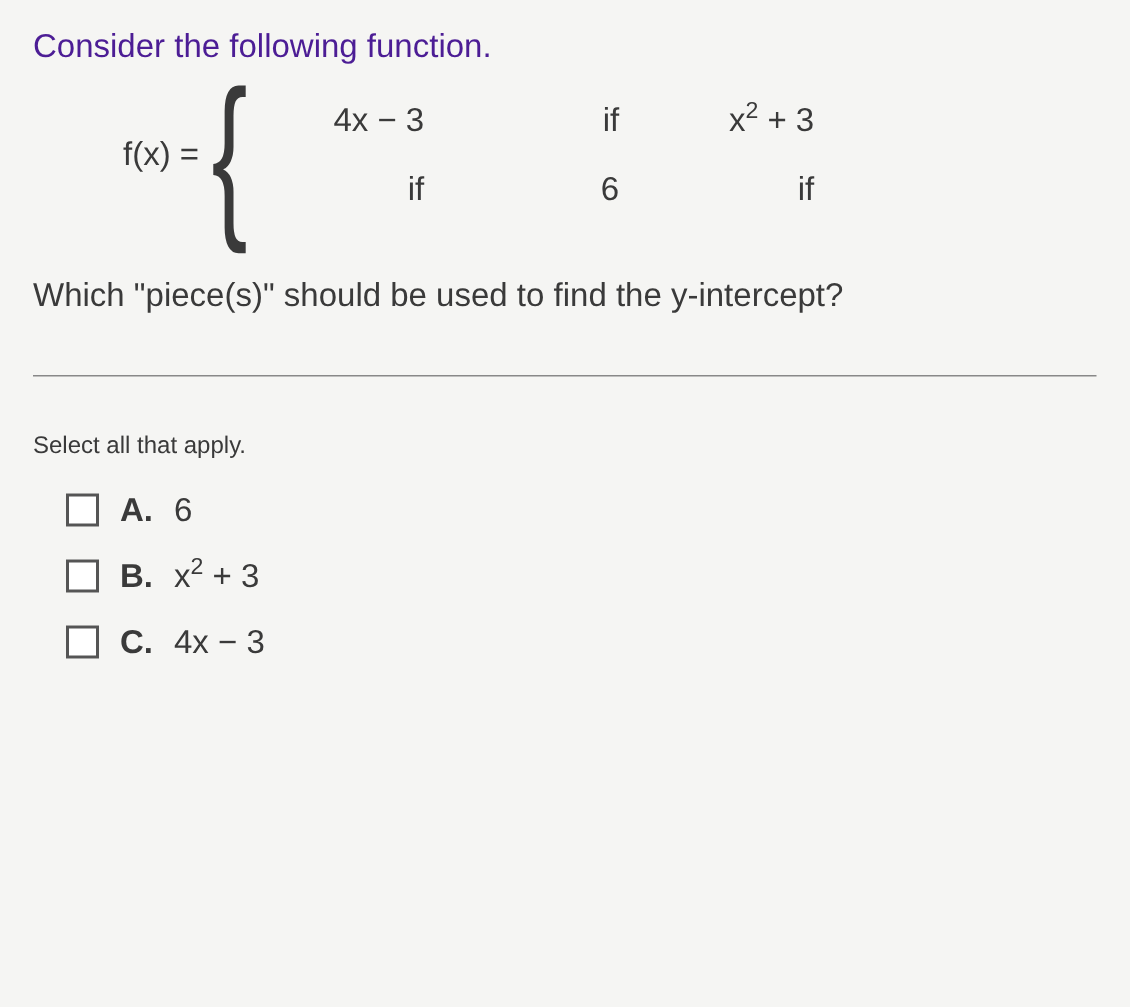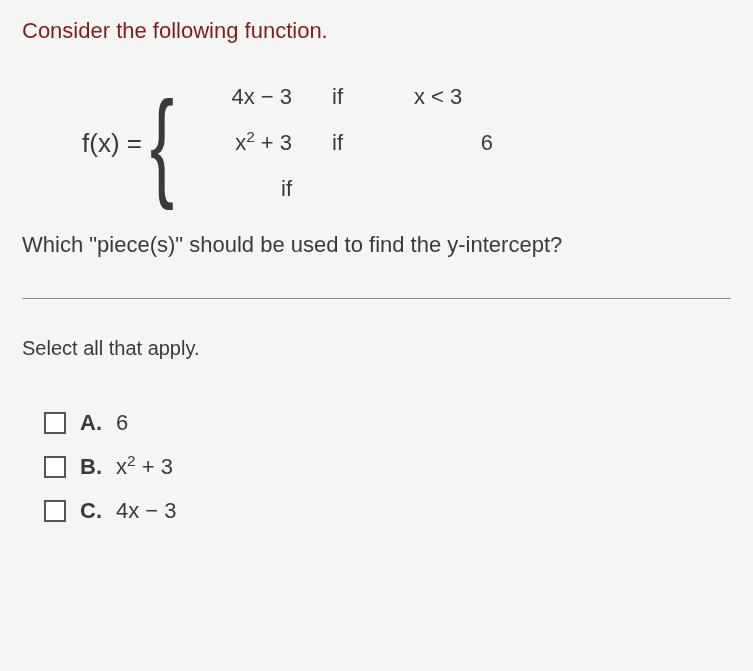--- a/index.html
+++ b/index.html
@@ -11,31 +11,31 @@
       font-family: Arial, Helvetica, sans-serif;
       background: #f5f5f3;
       width: 753px;
       height: 671px;
       padding: 18px 22px;
       color: #3a3a3a;
       font-size: 21px;
     }
     .prompt-text {
       font-size: 22px;
-      color: #7f1d1d;
-      margin-bottom: 40px;
+      color: #4c1d95;
+      margin-bottom: 8px;
     }
     .function-block {
       display: flex;
       align-items: center;
       margin-left: 60px;
       margin-bottom: 30px;
     }
     .fx-label {
-      font-size: 26px;
+      font-size: 22px;
       margin-right: 8px;
       text-align: right;
     }
     .brace {
       font-size: 120px;
       line-height: 0.85;
       font-weight: 100;
       margin-right: 12px;
       transform: scaleX(0.6);
       transform-origin: left center;
@@ -67,22 +67,22 @@
     .question-text {
       font-size: 22px;
       margin-bottom: 40px;
     }
     .divider {
       border: none;
       border-top: 1px solid #888;
       margin-bottom: 38px;
     }
     .select-text {
-      font-size: 20px;
-      margin-bottom: 50px;
+      font-size: 16px;
+      margin-bottom: 20px;
     }
     .options {
       margin-left: 22px;
     }
     .option-row {
       display: flex;
       align-items: center;
       margin-bottom: 18px;
       font-size: 22px;
     }
@@ -104,21 +104,20 @@
 <body>
 
 <div class="prompt-text">Consider the following function.</div>
 
 <div class="function-block">
   <span class="fx-label">f(x) =</span>
   <span class="brace">{</span>
   <div class="pieces-table">
     <span class="col-expr">4x − 3</span>
     <span class="col-if">if</span>
-    <span class="col-cond">x &lt; 3</span>
 
     <span class="col-expr">x<sup>2</sup> + 3</span>
     <span class="col-if">if</span>
 
     <span class="col-expr">6</span>
     <span class="col-if">if</span>
   </div>
 </div>
 
 <div class="question-text">Which "piece(s)" should be used to find the y-intercept?</div>

